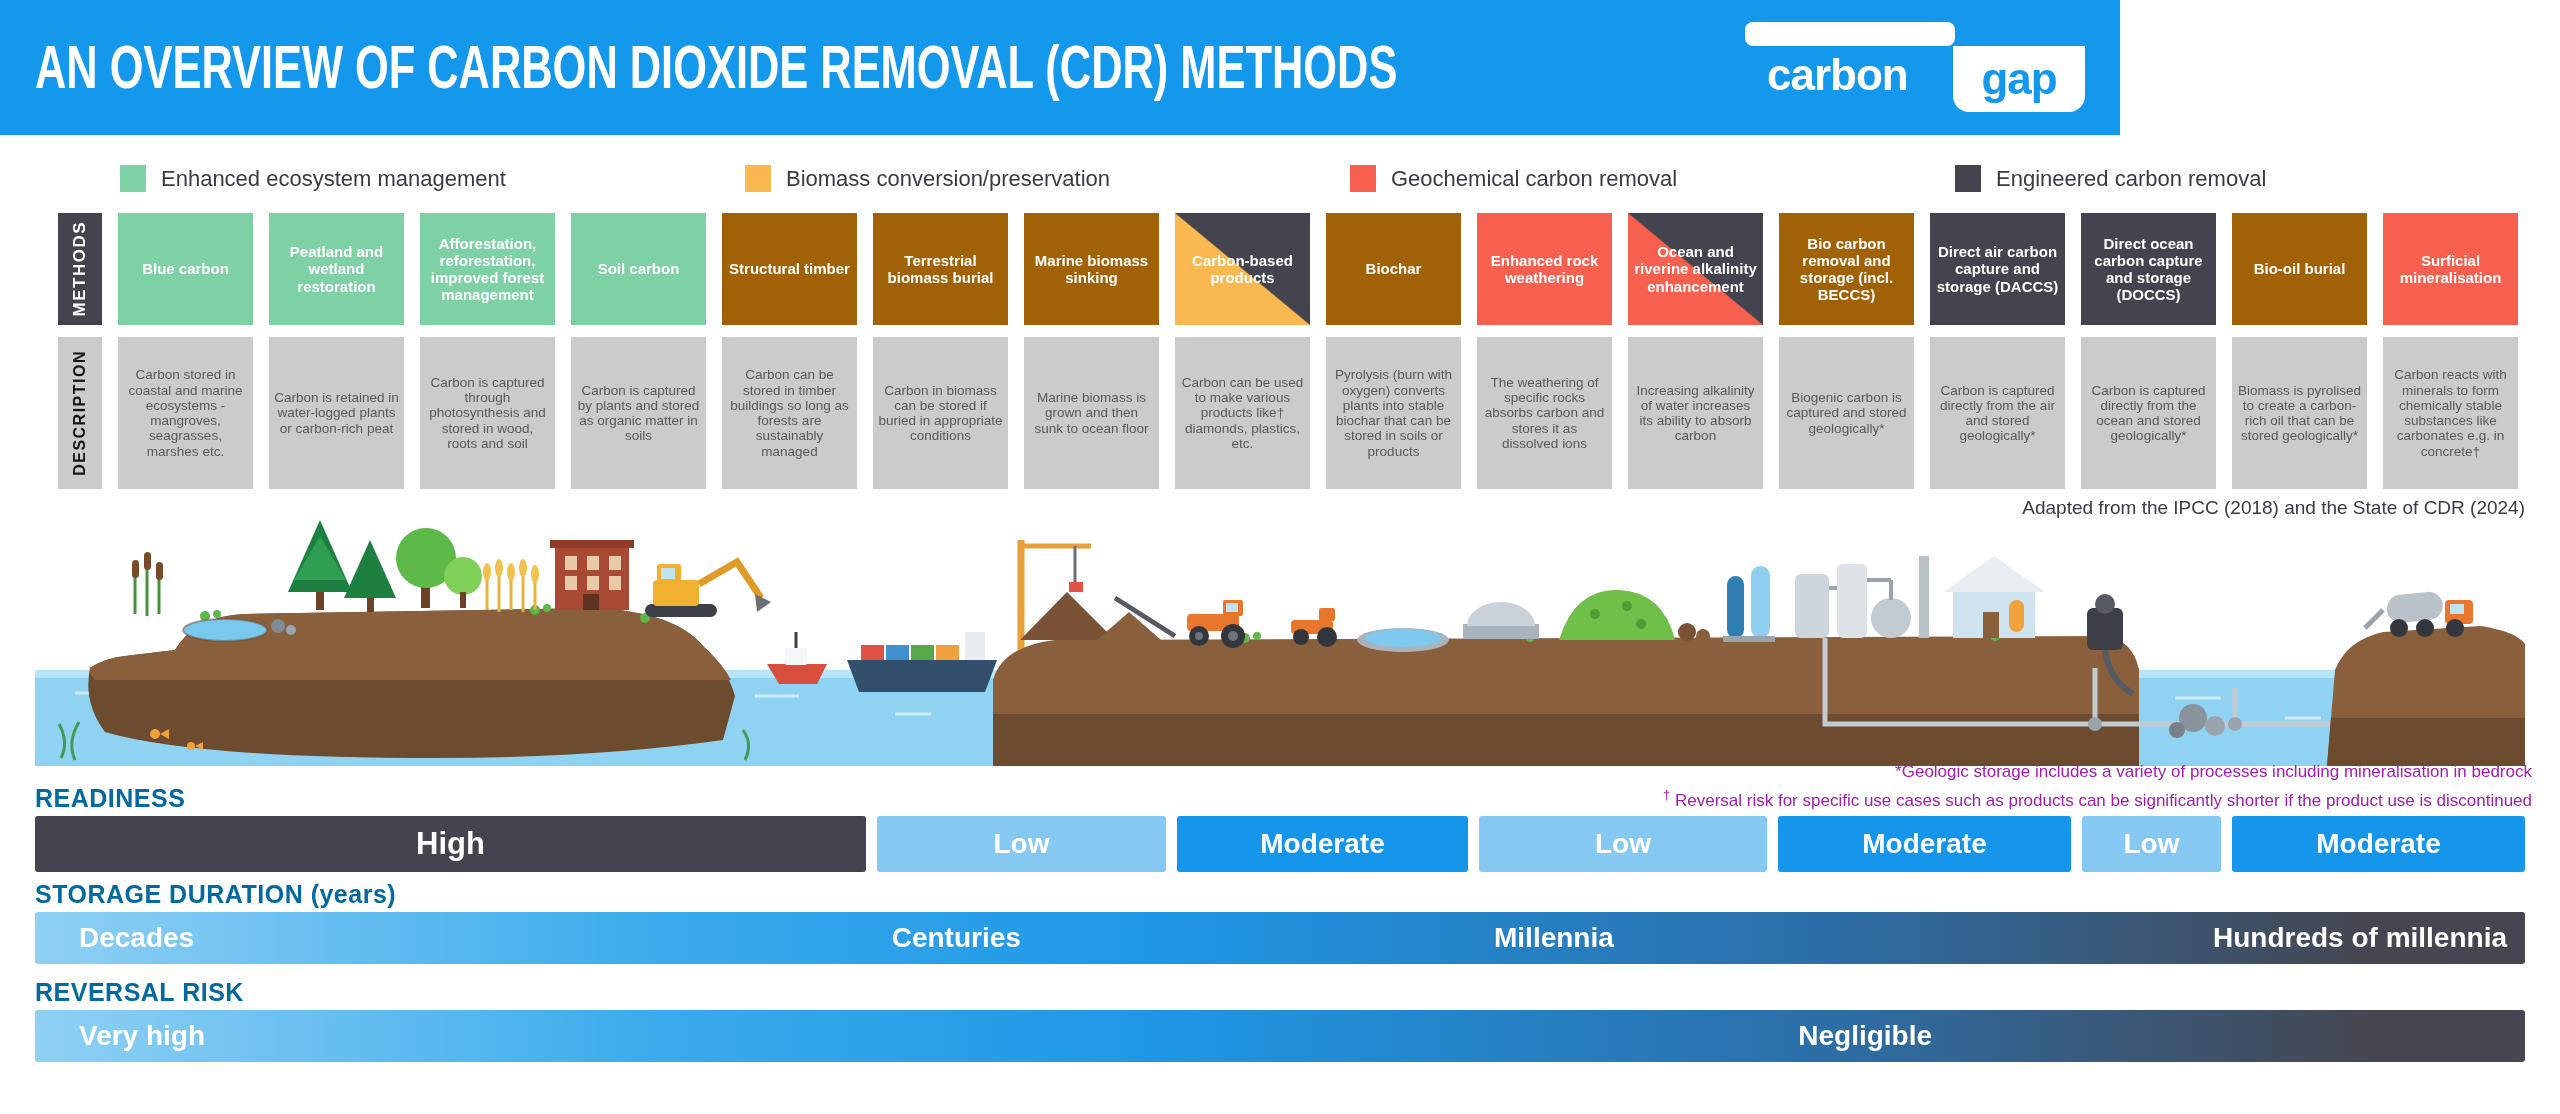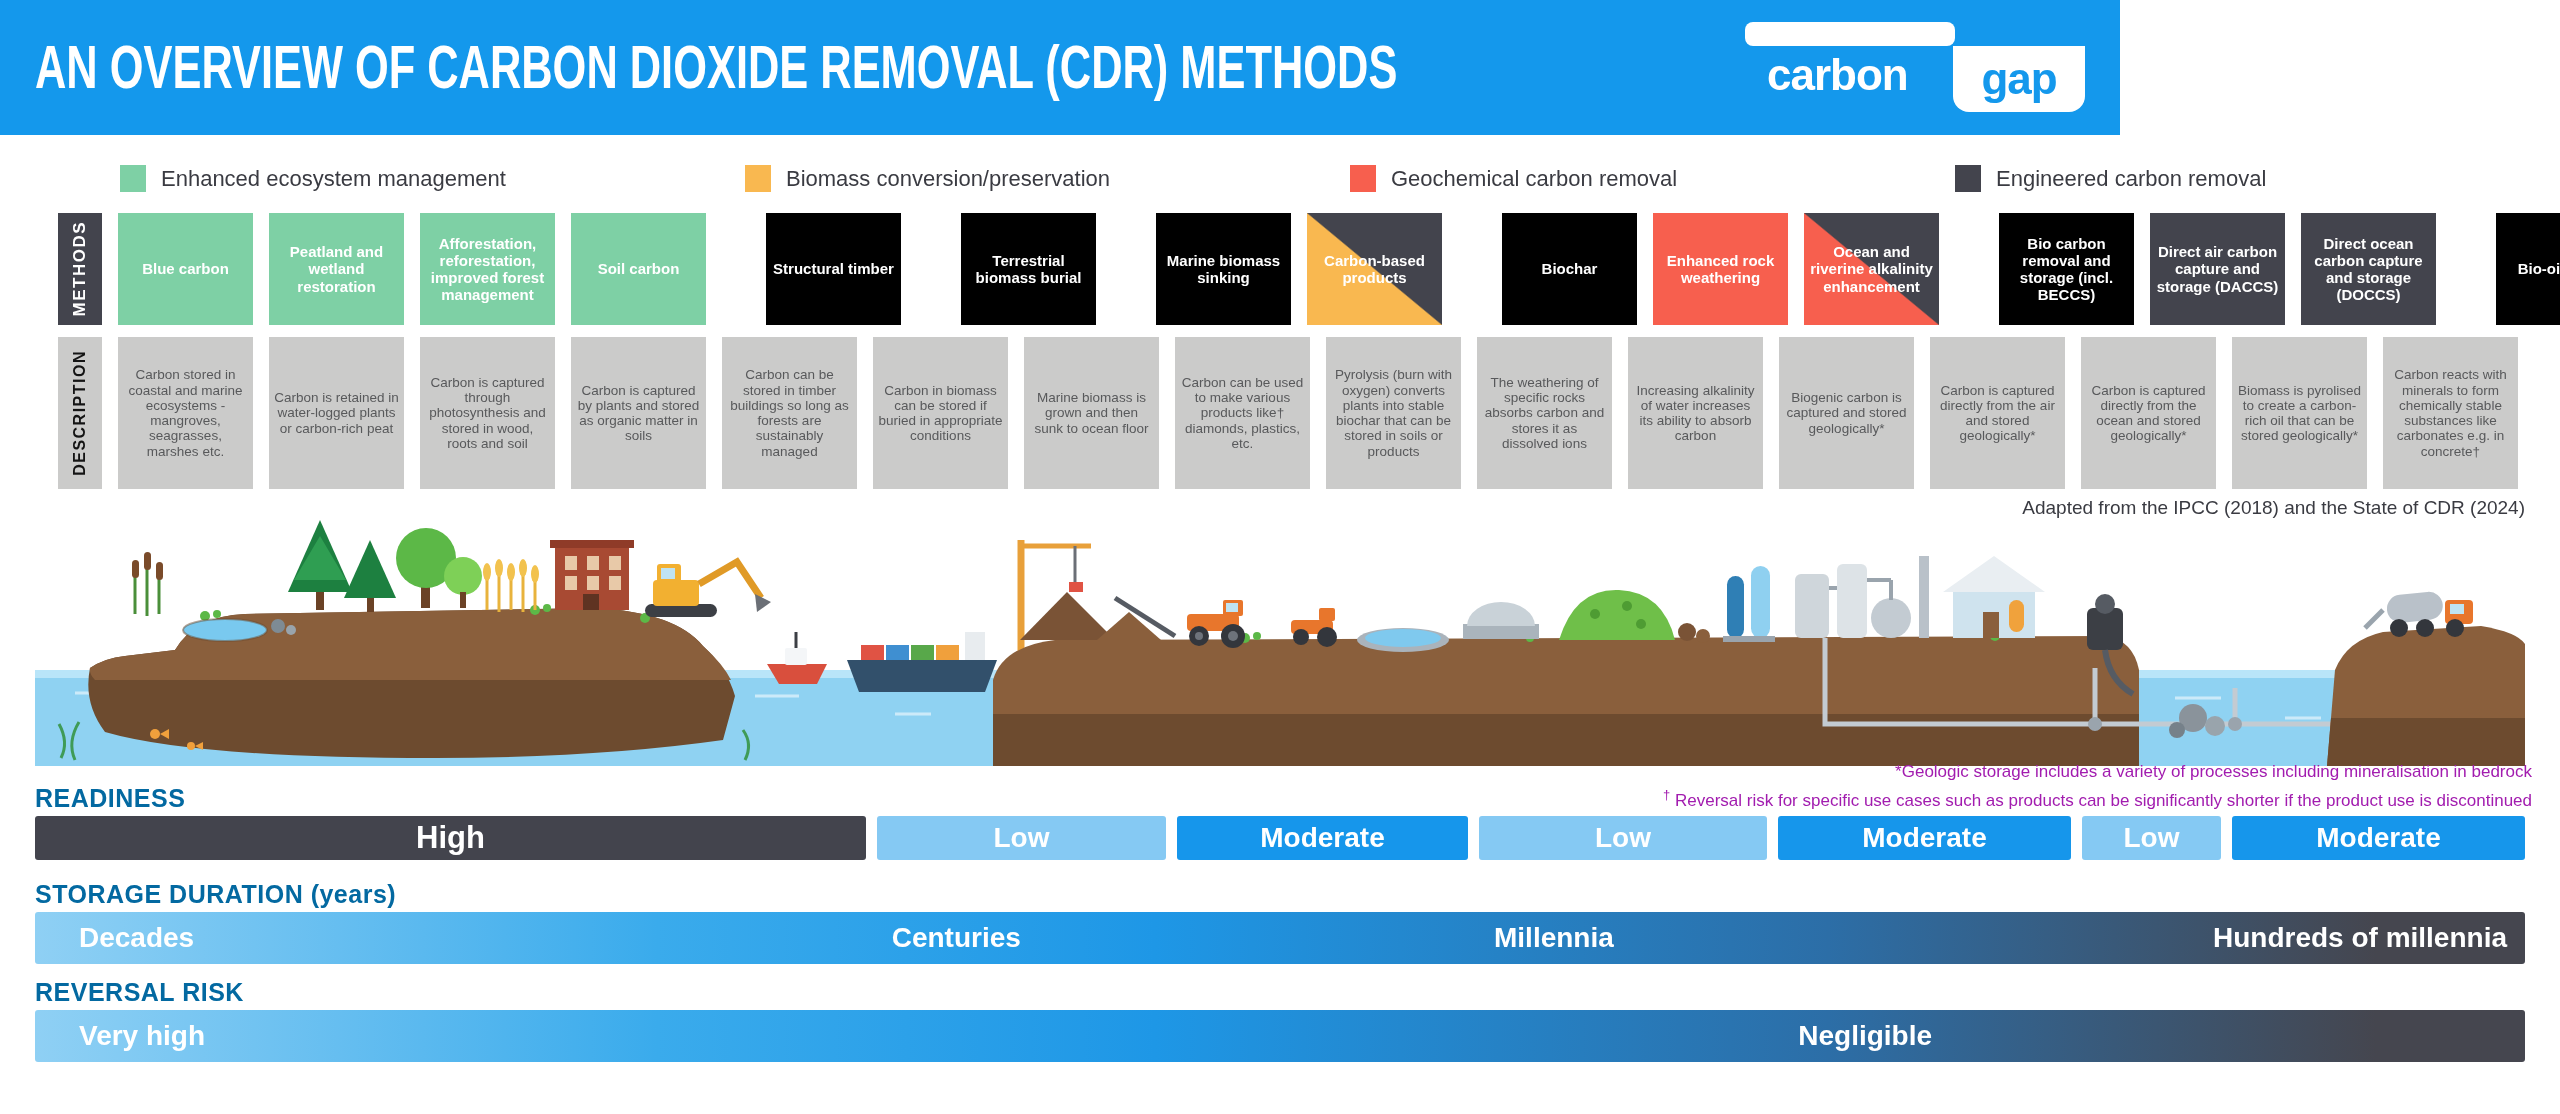--- a/index.html
+++ b/index.html
@@ -36,42 +36,42 @@
   .methods-row .row-label span { color:#ffffff; font-size:17px; }
   .desc-row .row-label { height:152px; background:#cbcbca; }
   .desc-row .row-label span { color:#141414; font-size:16px; }
 
   .method-card { width:135px; height:112px; flex:none; display:flex; align-items:center; justify-content:center;
                  text-align:center; color:#ffffff; font-weight:bold; font-size:15px; line-height:1.15; padding:4px; }
   .desc-card   { width:135px; height:152px; flex:none; display:flex; align-items:center; justify-content:center;
                  text-align:center; color:#58595b; font-size:13.5px; line-height:1.13; padding:5px; background:#cbcbca; }
 
   .c-green  { background:#7ed0a5; }
-  .c-orange { background:#000000;margin-left:44px; }
+  .c-orange { background:#a16207; }
   .c-red    { background:#f75f4e; }
   .c-dark   { background:#43444d; }
   .c-split-orange { background:linear-gradient(to top right, #f9b850 49.6%, #43444d 50.4%); }
   .c-split-red    { background:linear-gradient(to top right, #f75f4e 49.6%, #43444d 50.4%); }
 
   .source-note { position:absolute; top:497px; right:35px; font-size:19px; color:#3a3b42; }
 
   
   .scene { position:absolute; top:518px; left:35px; width:2490px; height:248px; }
 
   
   .footnotes { position:absolute; top:760px; right:28px; text-align:right; font-size:17px; color:#a21caf; line-height:23px; }
   .fn-symbol { vertical-align:super; font-size:13px; }
 
   
   .section-heading { position:absolute; left:35px; font-size:25px; font-weight:bold; color:#0369a1; letter-spacing:0.5px; }
   .h-readiness { top:784px; }
   .h-storage   { top:880px; }
   .h-reversal  { top:978px; }
 
-  .readiness-bar { position:absolute; top:816px; left:35px; width:2490px; height:44px; display:flex; gap:11px; }
+  .readiness-bar { position:absolute; top:816px; left:35px; width:2490px; height:56px; display:flex; gap:11px; }
   .seg { display:flex; align-items:center; justify-content:center; color:#ffffff; font-weight:bold; border-radius:3px; flex:none; }
   .seg-high     { background:#43444d; font-size:31px; }
   .seg-low      { background:#85c9f3; font-size:28px; }
   .seg-moderate { background:#1696eb; font-size:28px; }
 
   .grad-bar { position:absolute; left:35px; width:2490px; height:52px; border-radius:3px; color:#ffffff;
               background:linear-gradient(90deg,#8fd0f4 0%,#3aabec 25%,#1e97e6 45%,#2c6ea7 72%,#45464f 94%,#45464f 100%); }
   .b-storage  { top:912px; }
   .b-reversal { top:1010px; }
   .grad-bar span { position:absolute; line-height:52px; font-weight:bold; font-size:28px; white-space:nowrap; }

